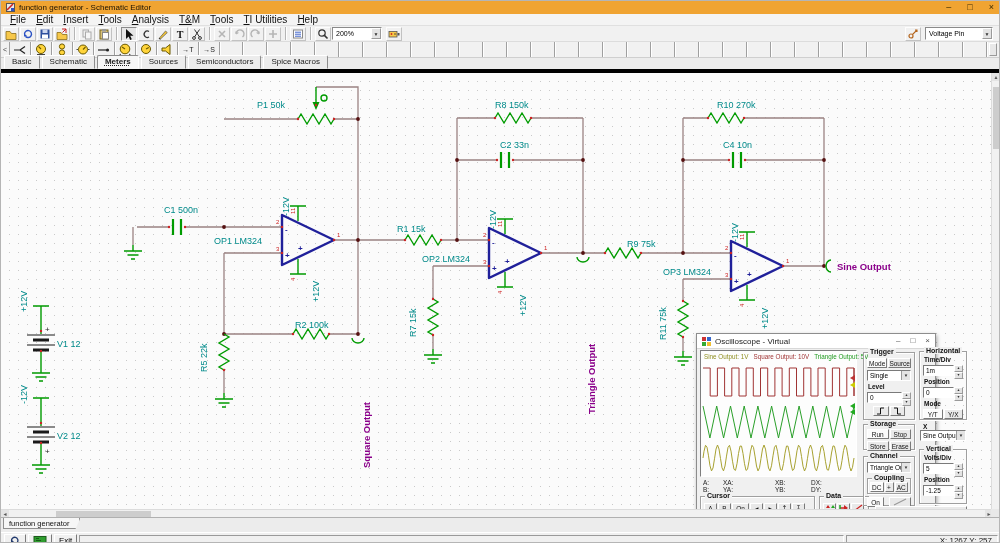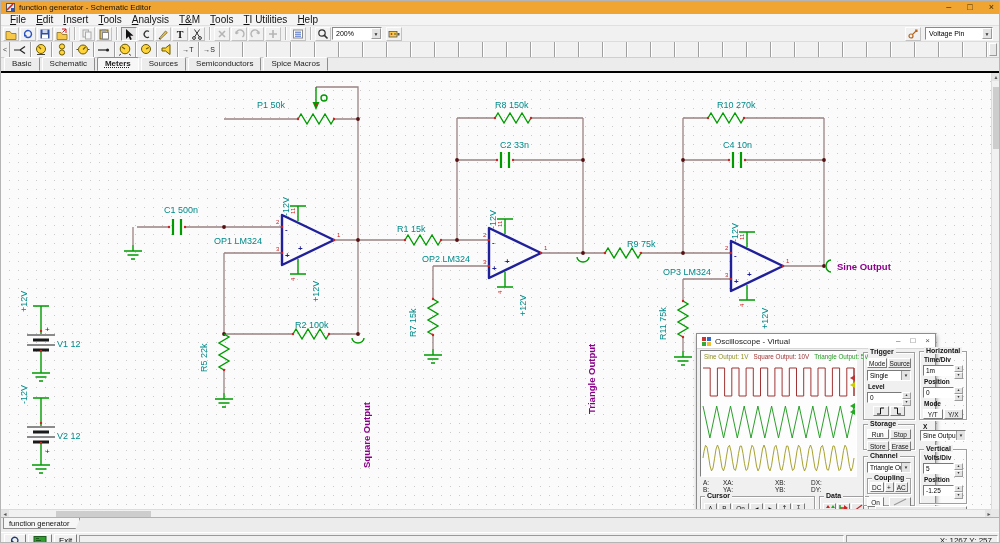--- a/index.html
+++ b/index.html
@@ -28,21 +28,21 @@
   .tb-right { margin-left:auto; display:flex; align-items:center; gap:3px; padding-right:4px;}
 
   .toolbar2 { height:16px; background:#f1f1f1; display:flex; align-items:center; border-bottom:1px solid #cfcfcf; }
   .t2nav { width:9px; height:15px; font-size:7px; display:flex; align-items:center; justify-content:center; color:#444; border-right:1px solid #9f9f9f; }
   .t2cell { height:15px; min-width:21px; display:flex; align-items:center; justify-content:center; padding:0 3px;
             border-right:1px solid #9f9f9f; box-shadow:1px 0 0 #fff; font-size:7px; color:#222; }
   .t2fill { flex:1; height:15px; background:repeating-linear-gradient(90deg, transparent 0 22px, #9f9f9f 22px 23px, #fff 23px 24px); }
   .t2end { width:8px; height:13px; border:1px solid; border-color:#fff #9a9a9a #9a9a9a #fff; background:#e8e8e8; margin-right:2px;}
 
   
-  .comptabs { height:15px; background:#ececec; display:flex; align-items:flex-end; padding-left:3px; gap:2px; border-bottom:2px solid #000000; }
+  .comptabs { height:15px; background:#ececec; display:flex; align-items:flex-end; padding-left:3px; gap:2px; border-bottom:4px solid #000000; }
   .ctab { font-size:8px; color:#222; padding:1px 7px 2px; background:#ececec; border:1px solid; border-color:#fff #8d8d8d #ececec #fff; border-radius:2px 2px 0 0; }
   .ctab.active { background:#f7f7f7; font-weight:bold; border-color:#8d8d8d #fff #f7f7f7 #8d8d8d; text-decoration:underline dotted; }
 
   
   .canvas { position:absolute; top:72px; left:0; width:992px; height:436px;
             background-color:#fbfbfb;
             background-image:radial-gradient(#c9c9c9 0.7px, transparent 0.8px);
             background-size:9px 9px; background-position:4px 4px; overflow:hidden; }
   svg.schem { position:absolute; left:0; top:0; }
   svg.schem text { font-family:"Liberation Sans",sans-serif; }

